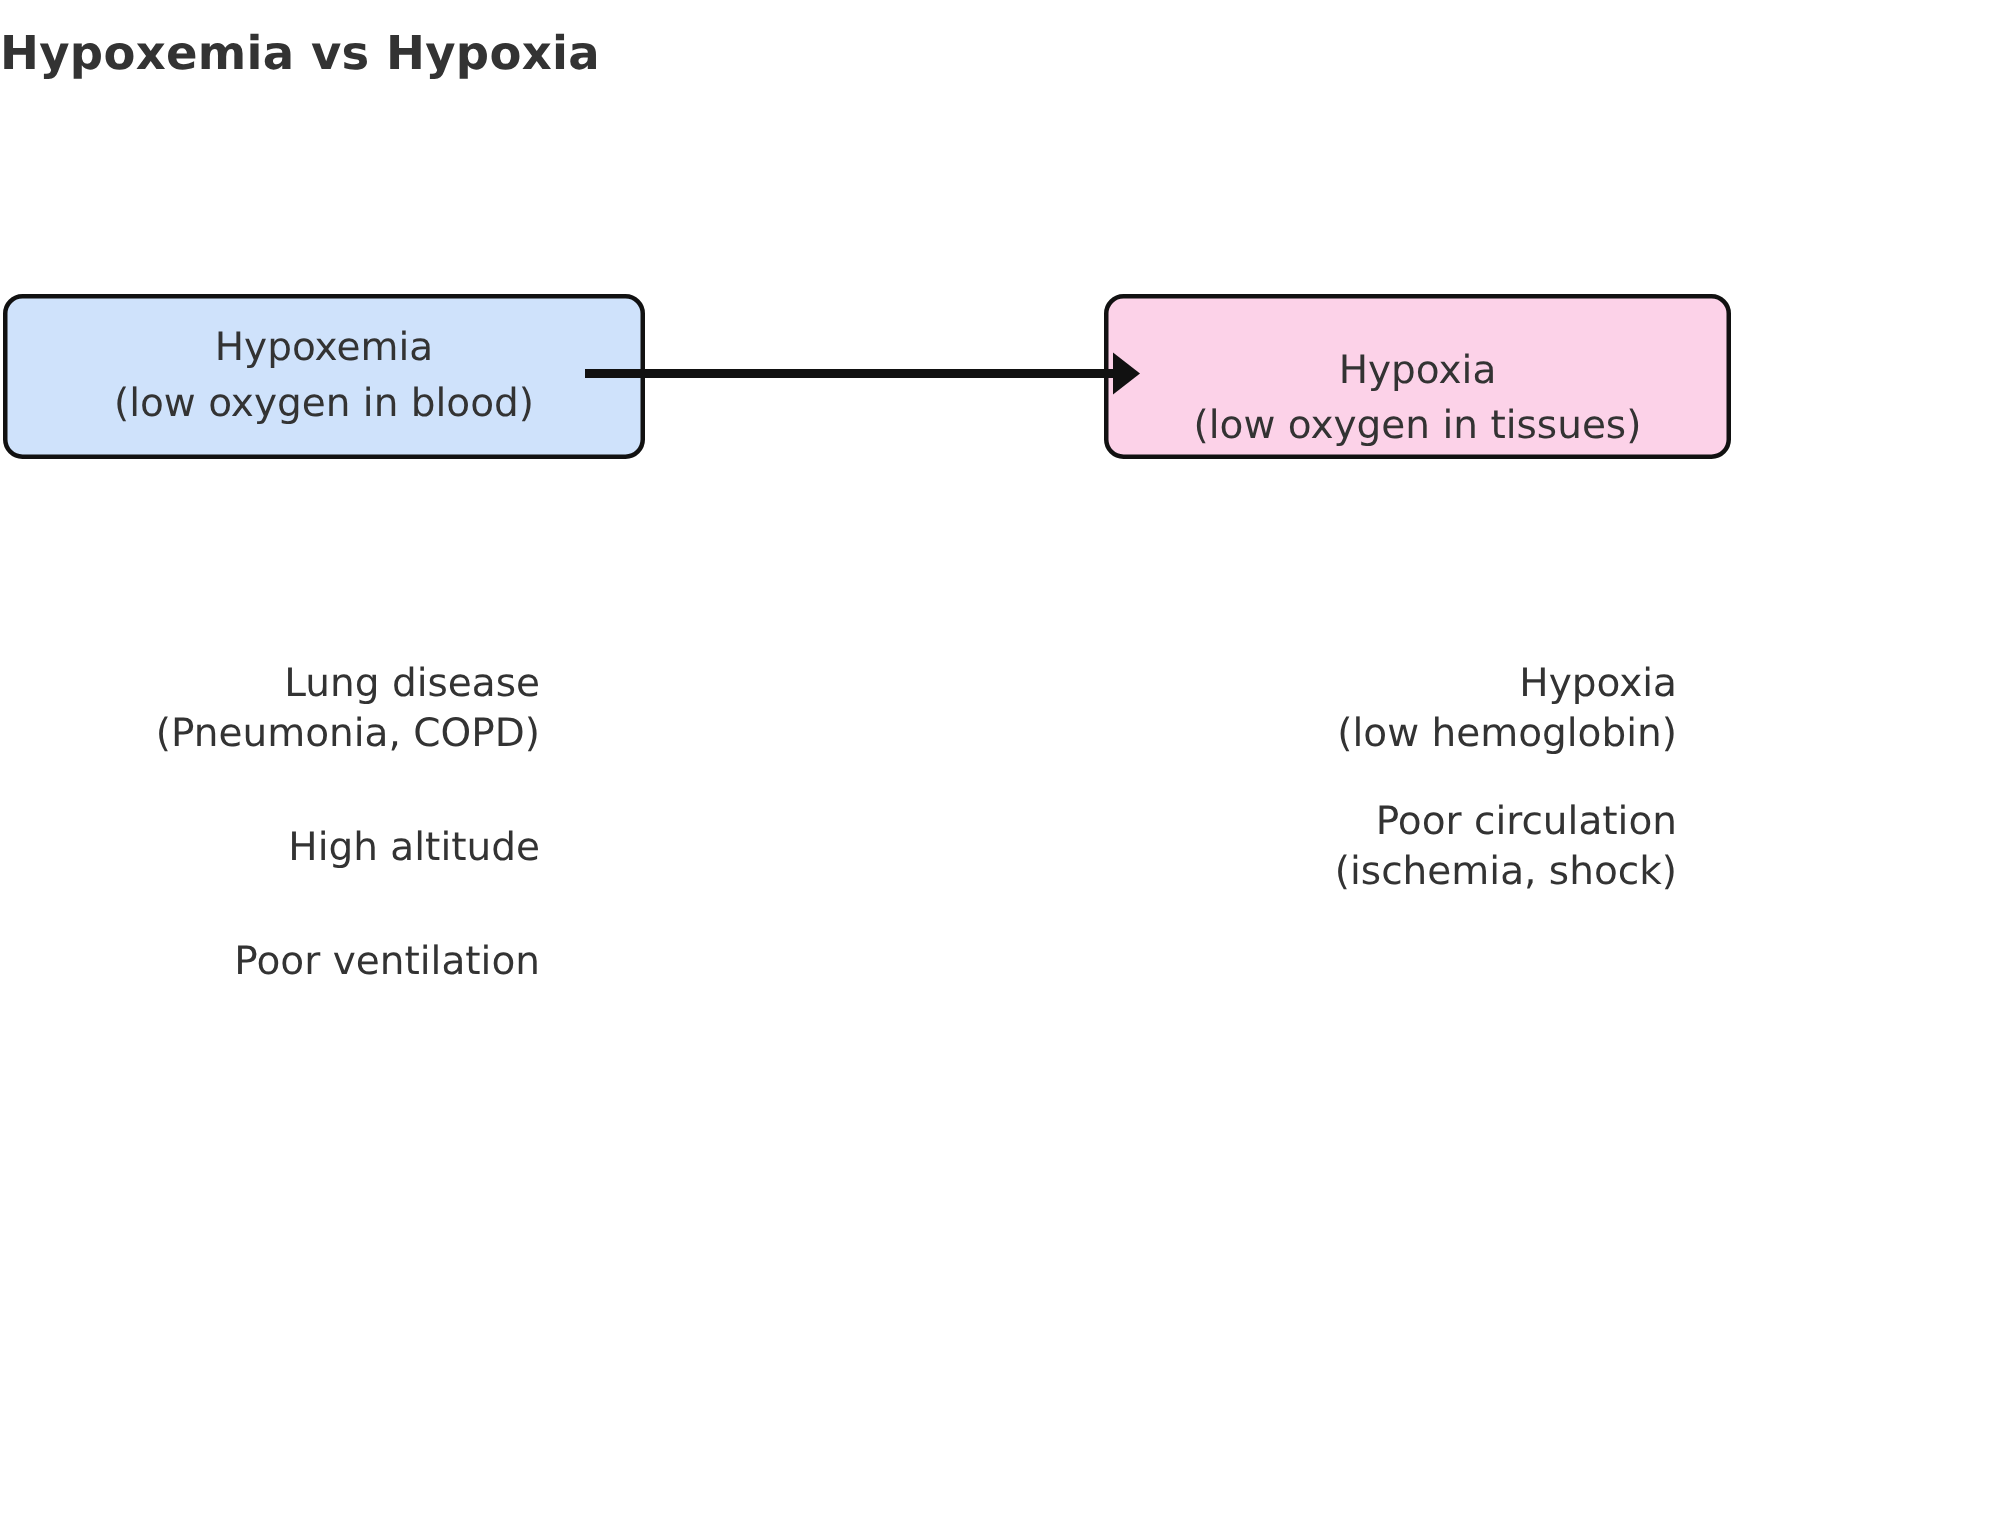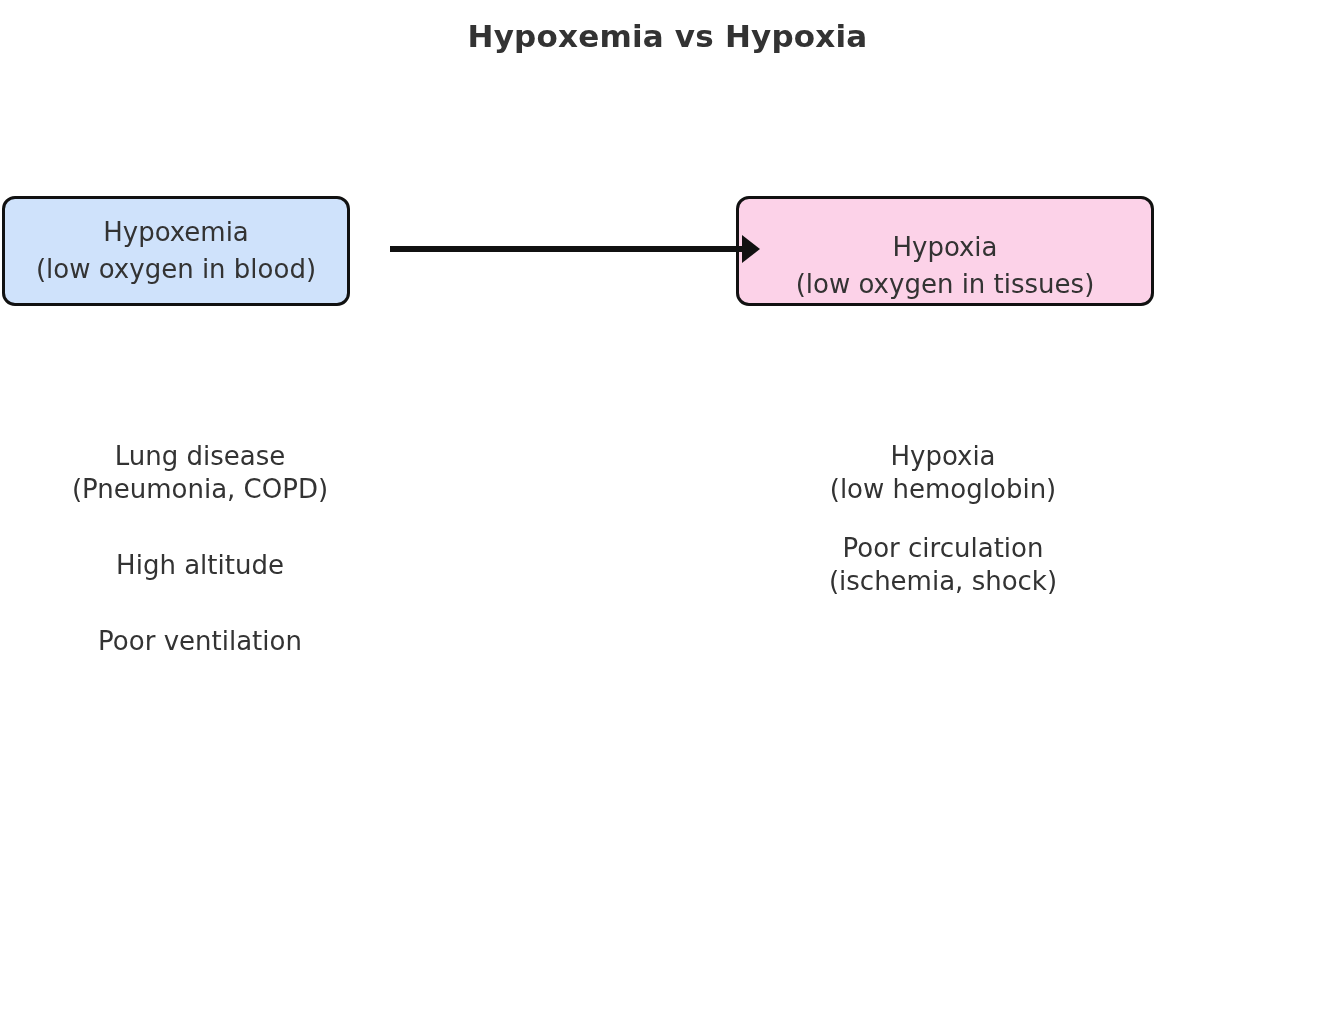--- a/index.html
+++ b/index.html
@@ -22,21 +22,20 @@
     width: 1335px;
     height: 1010px;
   }
 
   
   .diagram-title {
     position: absolute;
     left: 0;
     top: 18px;
     width: 1335px;
-    text-align: center;
     font-family: "DejaVu Sans", sans-serif;
     font-size: 31px;
     font-weight: bold;
     color: #333333;
     letter-spacing: 0.2px;
     white-space: pre;
   }
 
   
   .node-box {
@@ -53,21 +52,21 @@
     font-size: 26px;
     line-height: 37px;
     color: #333333;
     text-align: center;
     white-space: pre;
   }
 
   #node-hypoxemia {
     left: 2px;
     top: 196px;
-    width: 348px;
+    width: 428px;
     height: 110px;
     background: #cfe2fb;
   }
   #node-hypoxia {
     left: 736px;
     top: 196px;
     width: 418px;
     height: 110px;
     background: #fcd2e8;
     align-items: flex-end;
@@ -89,21 +88,21 @@
     top: 440px;
   }
   #causes-left  { left: 40px;  width: 320px; }
   #causes-right { left: 768px; width: 350px; }
 
   .cause-item {
     font-family: "DejaVu Sans", sans-serif;
     font-size: 26px;
     line-height: 33px;
     color: #333333;
-    text-align: center;
+    text-align: right;
     white-space: pre;
   }
   #causes-left  .cause-item { margin-bottom: 43px; }
   #causes-right .cause-item { margin-bottom: 26px; }
 </style>
 </head>
 <body>
 
 <div id="canvas">
 

